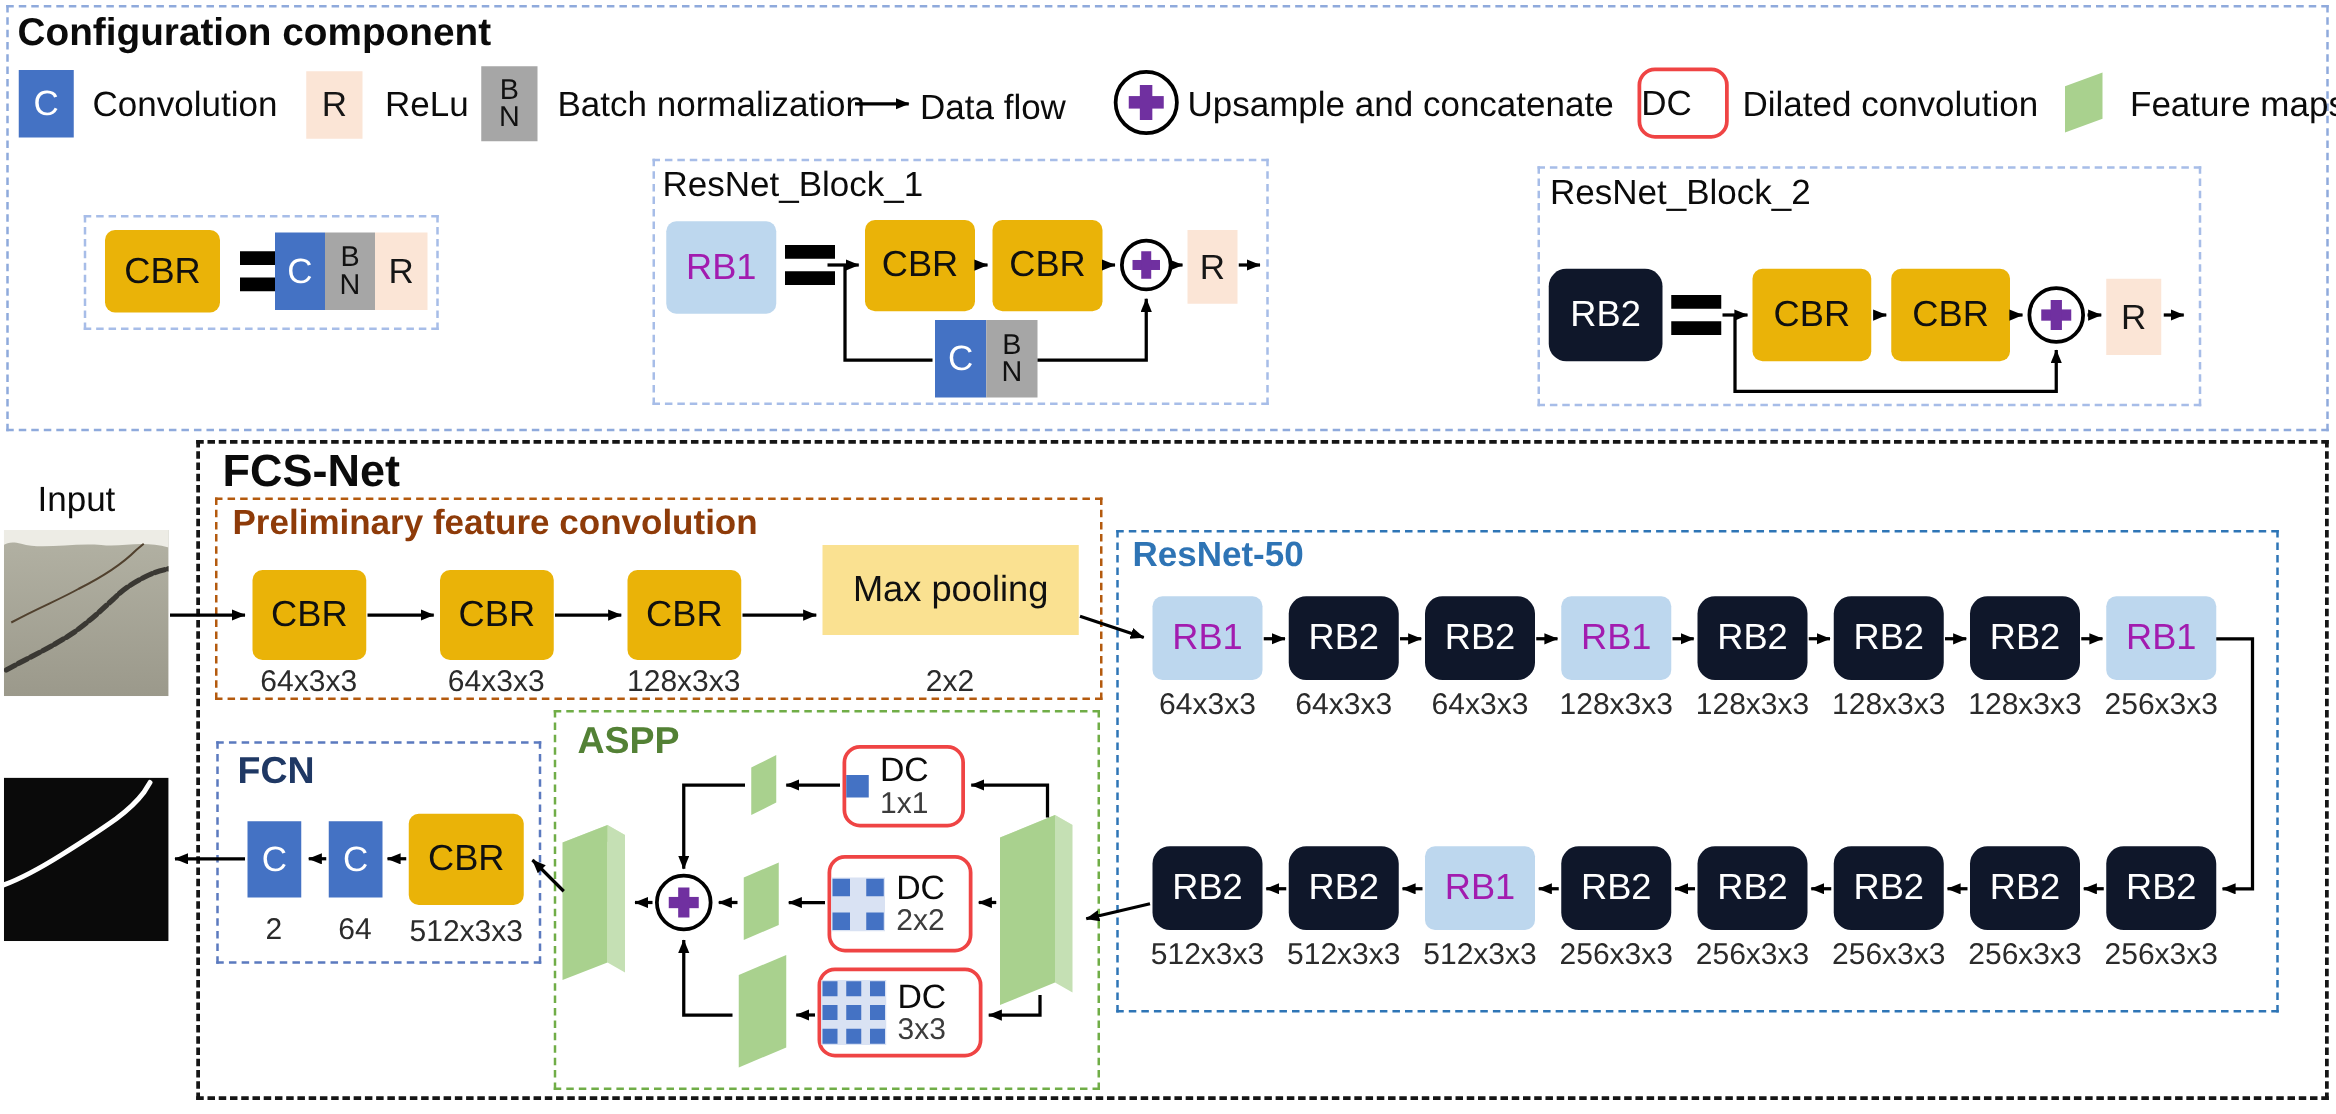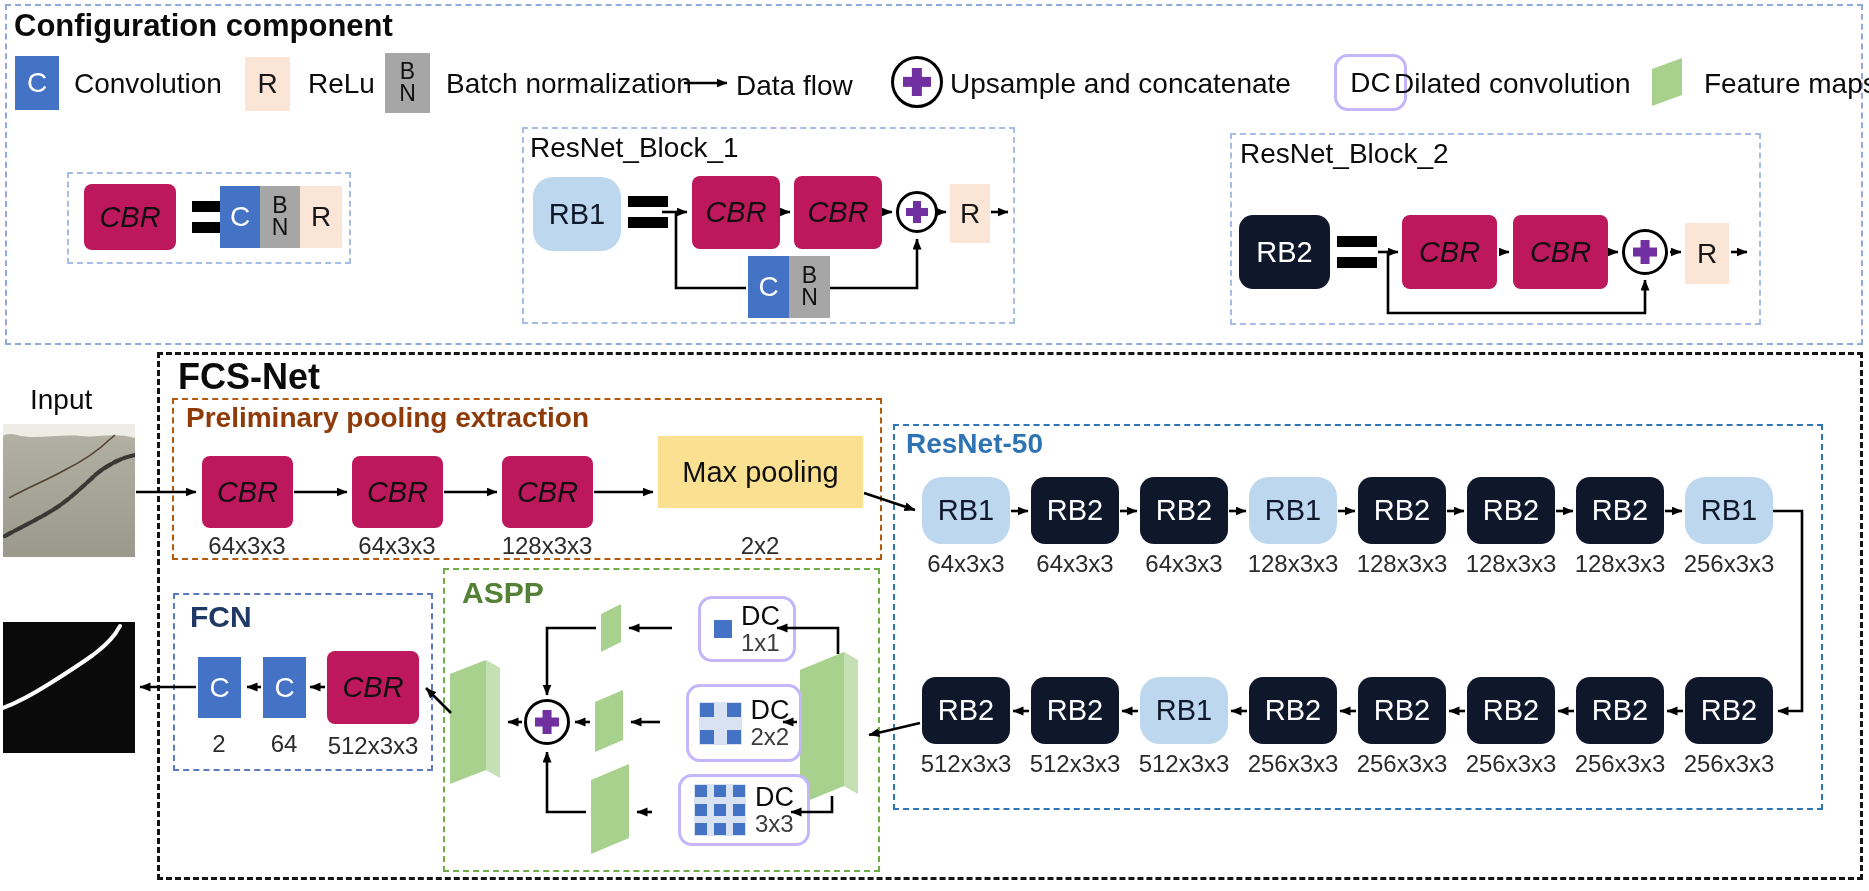--- a/index.html
+++ b/index.html
@@ -10,41 +10,41 @@
   .abs{position:absolute;box-sizing:border-box;}
   .dashed-blue{border:2px dashed #8FAADC;}
   .dashed-blue-lt{border:2px dashed #A7BDE8;}
   .dashed-black{border:3px dashed #151515;}
   .dashed-brown{border:2px dashed #B45A0E;}
   .dashed-rnet{border:2px dashed #2E75B6;}
   .dashed-green{border:2px dashed #70AD47;}
   .dashed-fcn{border:2px dashed #5B7ABF;}
   .ttl{font-weight:bold;white-space:nowrap;}
   .blk{display:flex;align-items:center;justify-content:center;white-space:nowrap;}
-  .cbr{background:#be185d;border-radius:8px;font-size:29px;color:#101010;font-style:italic;}
-  .rb1{background:#BDD7EE;border-radius:20px;font-size:29px;color:#0f172a;}
+  .cbr{background:#eab308;border-radius:8px;font-size:29px;color:#101010;}
+  .rb1{background:#BDD7EE;border-radius:8px;font-size:29px;color:#a21caf;}
   .rb2{background:#0f172a;border-radius:14px;font-size:29px;color:#ffffff;}
   .cbox{background:#4472C4;color:#fff;font-size:28px;}
   .rbox{background:#FBE5D6;color:#161616;font-size:28px;}
   .bnbox{background:#A6A6A6;color:#111;font-size:23px;line-height:0.95;
          display:flex;flex-direction:column;align-items:center;justify-content:center;}
   .mpool{background:#FAE191;font-size:29px;color:#101010;}
   .lg-label{font-size:28px;white-space:nowrap;}
   .sz{font-size:24px;color:#2b2b2b;text-align:center;white-space:nowrap;}
   .heq{display:flex;flex-direction:column;justify-content:space-between;}
   .heq span{display:block;height:11px;background:#000;}
   .pluscir{border-radius:50%;background:#fff;border:3px solid #000;
            display:flex;align-items:center;justify-content:center;}
   .pcross{position:relative;width:62%;height:62%;}
   .pcross::before{content:"";position:absolute;left:0;top:50%;transform:translateY(-50%);
                   width:100%;height:36%;background:#7030A0;}
   .pcross::after{content:"";position:absolute;top:0;left:50%;transform:translateX(-50%);
                  height:100%;width:36%;background:#7030A0;}
-  .dcbox{background:#fff;border:3px solid #c4b5fd;border-radius:14px;
-         display:flex;align-items:center;justify-content:center;gap:9px;margin-left:24px;}
+  .dcbox{background:#fff;border:3px solid #ef4444;border-radius:14px;
+         display:flex;align-items:center;gap:9px;}
   .dcbox .dct{display:flex;flex-direction:column;align-items:flex-start;line-height:1.02;}
   .dcbox .dcl{font-size:27px;color:#0b0b0b;}
   .dcbox .dcs{font-size:24px;color:#3c3c3c;}
   .sq1{width:18px;height:18px;background:#4472C4;}
   .grid2{display:grid;grid-template-columns:14px 14px;grid-template-rows:14px 14px;gap:13px;
          background:#D9E2F3;padding:1px;}
   .grid2 i{background:#4472C4;}
   .grid3{display:grid;grid-template-columns:12px 12px 12px;grid-template-rows:12px 12px 12px;gap:7px;
          background:#D9E2F3;padding:1px;}
   .grid3 i{background:#4472C4;}
@@ -154,21 +154,21 @@
   </div>
   <div class="abs" style="left:22px;top:574px;font-size:24px;margin-top:48px;">Output</div>
   <div class="abs imgbox" style="left:3px;top:622px;width:132px;height:131px;">
     <svg width="132" height="131">
       <rect width="132" height="131" fill="#0a0a0a"></rect>
       <path d="M0,86 C16,80 30,72 46,62 C62,52 76,43 90,33 C98,27 106,20 112,12 L117,4" stroke="#ffffff" stroke-width="4" fill="none" stroke-linecap="round"></path>
     </svg>
   </div>
 
   <div class="abs dashed-brown" style="left:172px;top:398px;width:710px;height:162px;"></div>
-  <div class="abs ttl" style="left:186px;top:402px;font-size:28px;color:#8E3B09;">Preliminary pooling extraction</div>
+  <div class="abs ttl" style="left:186px;top:402px;font-size:28px;color:#8E3B09;">Preliminary feature convolution</div>
   <div class="abs blk cbr" style="left:202px;top:456px;width:91px;height:72px;">CBR</div>
   <div class="abs sz" style="left:197px;top:532px;width:100px;">64x3x3</div>
   <div class="abs blk cbr" style="left:352px;top:456px;width:91px;height:72px;">CBR</div>
   <div class="abs sz" style="left:347px;top:532px;width:100px;">64x3x3</div>
   <div class="abs blk cbr" style="left:502px;top:456px;width:91px;height:72px;">CBR</div>
   <div class="abs sz" style="left:497px;top:532px;width:100px;">128x3x3</div>
   <div class="abs blk mpool" style="left:658px;top:436px;width:205px;height:72px;">Max pooling</div>
   <div class="abs sz" style="left:710px;top:532px;width:100px;">2x2</div>
 
   <div class="abs dashed-rnet" style="left:893px;top:424px;width:930px;height:386px;"></div>

